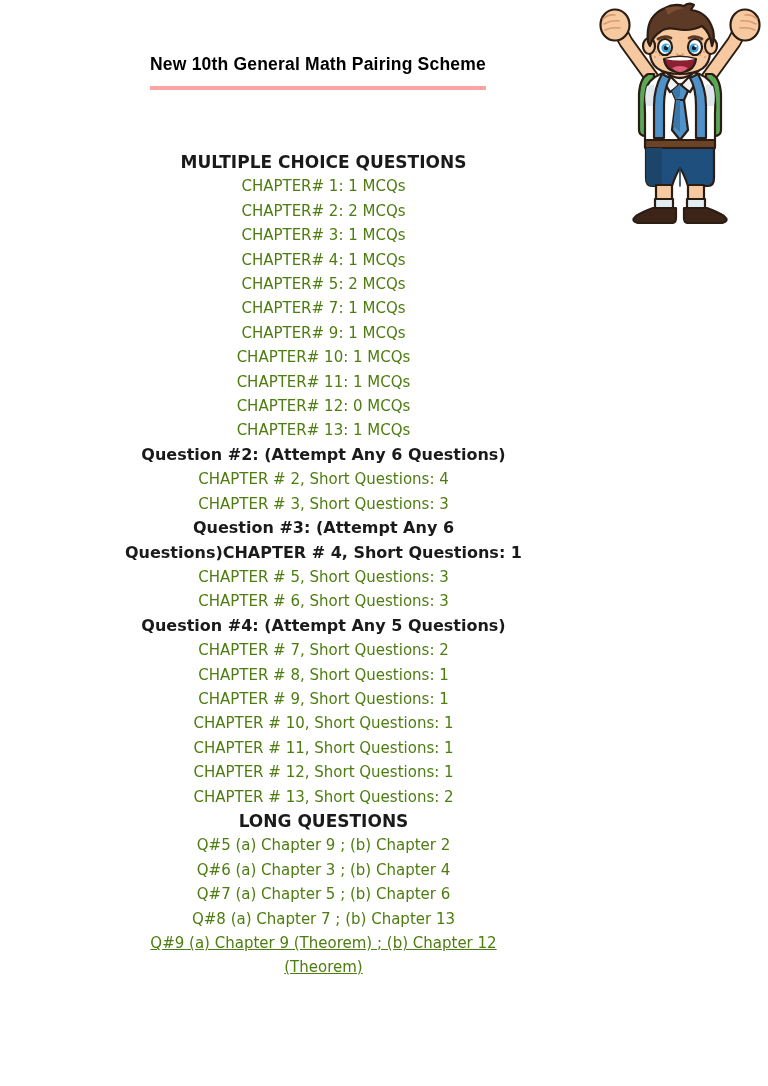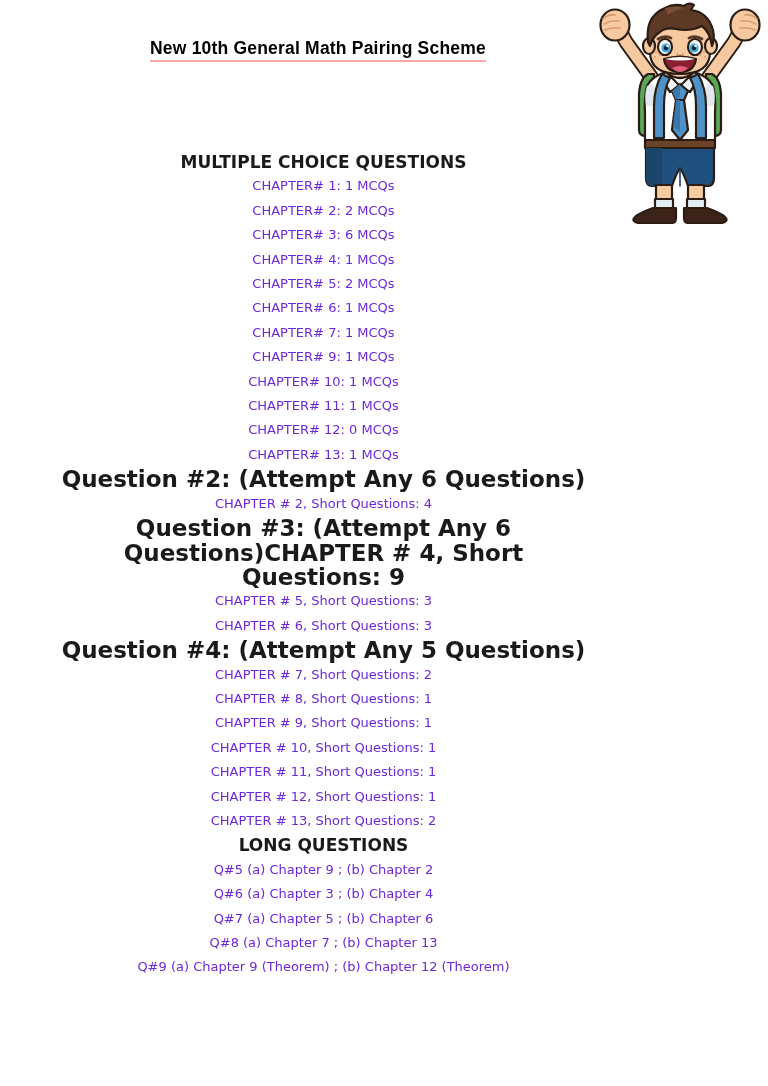--- a/index.html
+++ b/index.html
@@ -13,59 +13,60 @@
     position: relative;
     overflow: hidden;
     font-family: "DejaVu Sans", sans-serif;
     color: #231f20;
   }
 
   
   .doc-title {
     position: absolute;
     left: 150px;
-    top: 38px;
+    top: 54px;
     font-family: "Liberation Sans", sans-serif;
     font-size: 17.5px;
     font-weight: bold;
     letter-spacing: 0.2px;
     color: #000000;
-    border-bottom: 2px solid #fca5a5;
-    padding-bottom: 1px;
+    border-bottom: 4px solid #fca5a5;
+    padding-bottom: 11px;
     white-space: nowrap;
   }
 
   
   .content {
     position: absolute;
     left: 0px;
     top: 150px;
     width: 647px;
     text-align: center;
   }
   .line {
-    font-size: 13px;
+    font-size: 15px;
     line-height: 24.4px;
-    color: #6d28d9;
+    color: #4d7c0f;
     white-space: nowrap;
   }
   .line.wrap {
     white-space: normal;
     padding: 0 130px;
+    text-decoration: underline;
   }
   .heading {
     font-weight: bold;
     color: #1a1a1a;
     font-size: 17px;
     line-height: 24.4px;
   }
   .sub-heading {
     font-weight: bold;
     color: #1a1a1a;
-    font-size: 23px;
+    font-size: 16px;
     line-height: 24.4px;
   }
   .sub-heading.wrap {
     white-space: normal;
     padding: 0 112px;
   }
 
   
   .mascot {
     position: absolute;
@@ -178,35 +179,35 @@
       <path d="M80 66 Q88 62 96 66 Q92 70 88 70 Q84 70 80 66 Z" fill="#e0607a" stroke="none"></path>
     </g>
   </svg>
 </div>
 
 <div class="content">
 
   <div class="heading">MULTIPLE CHOICE QUESTIONS</div>
   <div class="line">CHAPTER# 1: 1 MCQs</div>
   <div class="line">CHAPTER# 2: 2 MCQs</div>
-  <div class="line">CHAPTER# 3: 6 MCQs</div>
+  <div class="line">CHAPTER# 3: 1 MCQs</div>
   <div class="line">CHAPTER# 4: 1 MCQs</div>
   <div class="line">CHAPTER# 5: 2 MCQs</div>
-  <div class="line">CHAPTER# 6: 1 MCQs</div>
   <div class="line">CHAPTER# 7: 1 MCQs</div>
   <div class="line">CHAPTER# 9: 1 MCQs</div>
   <div class="line">CHAPTER# 10: 1 MCQs</div>
   <div class="line">CHAPTER# 11: 1 MCQs</div>
   <div class="line">CHAPTER# 12: 0 MCQs</div>
   <div class="line">CHAPTER# 13: 1 MCQs</div>
 
   <div class="sub-heading">Question #2:  (Attempt Any 6 Questions)</div>
   <div class="line">CHAPTER # 2, Short Questions: 4</div>
-
-  <div class="sub-heading wrap">Question #3: (Attempt Any 6 Questions)CHAPTER # 4, Short Questions: 9</div>
+  <div class="line">CHAPTER # 3, Short Questions: 3</div>
+
+  <div class="sub-heading wrap">Question #3: (Attempt Any 6 Questions)CHAPTER # 4, Short Questions: 1</div>
   <div class="line">CHAPTER # 5, Short Questions: 3</div>
   <div class="line">CHAPTER # 6, Short Questions: 3</div>
 
   <div class="sub-heading">Question #4: (Attempt Any 5 Questions)</div>
   <div class="line">CHAPTER # 7, Short Questions: 2</div>
   <div class="line">CHAPTER # 8, Short Questions: 1</div>
   <div class="line">CHAPTER # 9, Short Questions: 1</div>
   <div class="line">CHAPTER # 10, Short Questions: 1</div>
   <div class="line">CHAPTER # 11, Short Questions: 1</div>
   <div class="line">CHAPTER # 12, Short Questions: 1</div>

